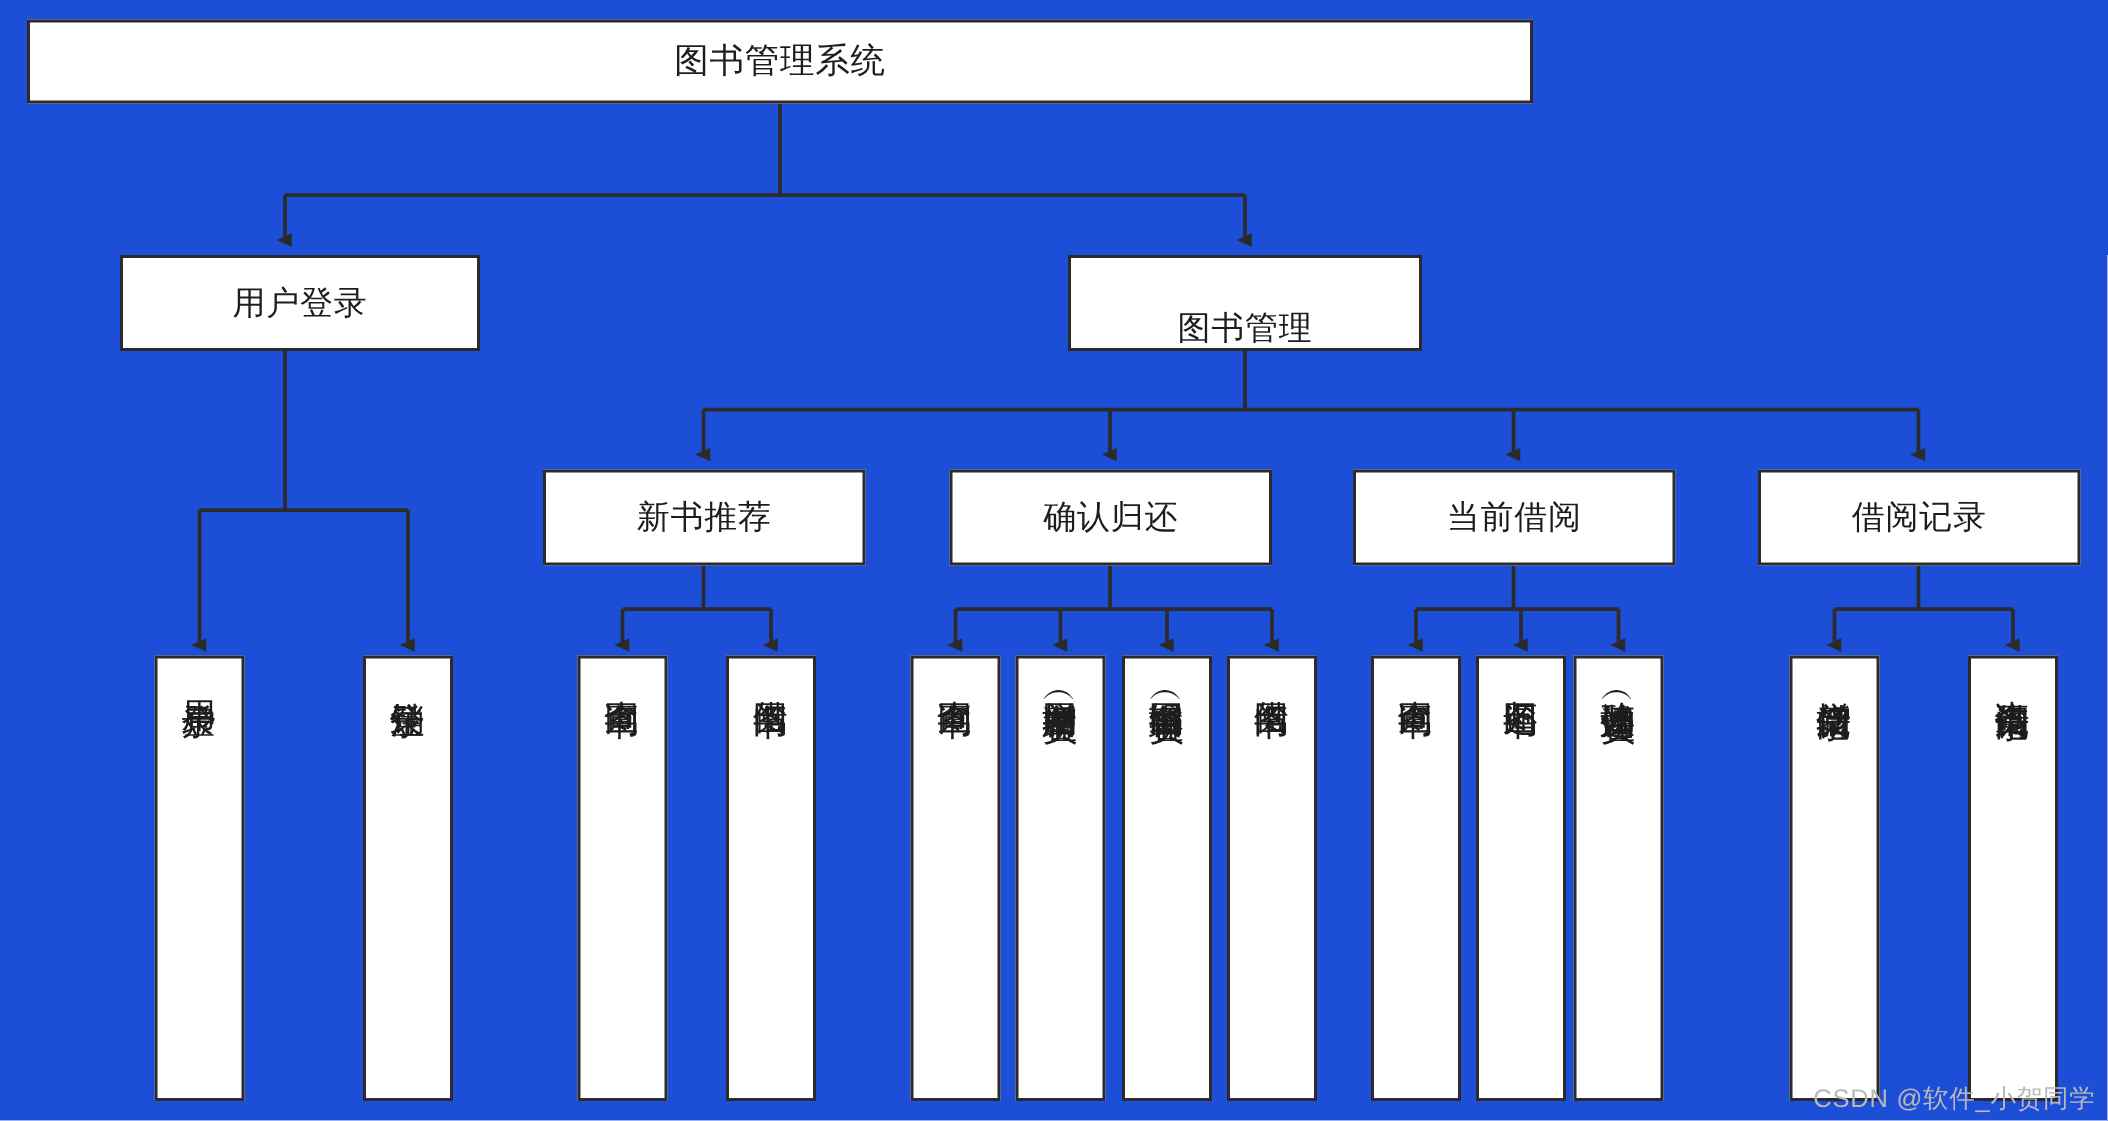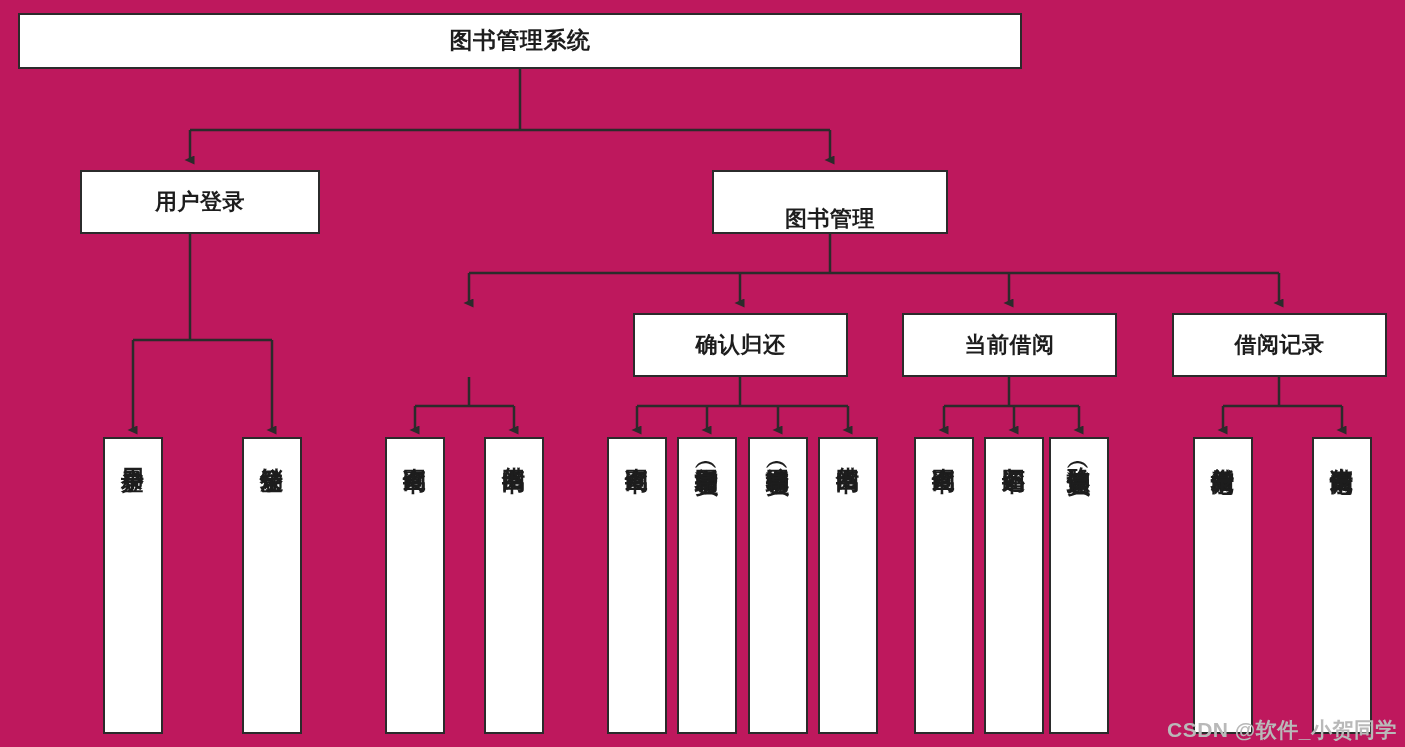--- a/index.html
+++ b/index.html
@@ -7,23 +7,22 @@
     padding: 0;
     background: #ffffff;
   }
   body {
     font-family: "Liberation Sans", "DejaVu Sans", sans-serif;
   }
   #diagram-root {
     position: relative;
     width: 1405px;
     height: 747px;
-    background: #be185d;
+    background: #1d4ed8;
     overflow: hidden;
-    font-weight: bold;
   }
   svg.edges {
     position: absolute;
     left: 0;
     top: 0;
     width: 1405px;
     height: 747px;
     pointer-events: none;
   }
   .node {
@@ -58,21 +57,21 @@
     text-orientation: upright;
     font-size: 23px;
     line-height: 1.05;
     letter-spacing: 1px;
     margin: 0 auto;
   }
   .watermark {
     position: absolute;
     right: 8px;
     bottom: 3px;
-    font-size: 21px;
+    font-size: 17px;
     color: #b9b9b9;
     white-space: nowrap;
     letter-spacing: 0.5px;
   }
 </style>
 </head>
 <body>
 
 <div id="diagram-root">
 
@@ -131,20 +130,23 @@
   </div>
 
   <div class="node horizontal" style="left:80px; top:170px; width:240px; height:64px;">
     <span class="node-label">用户登录</span>
   </div>
 
   <div class="node horizontal" style="left:712px; top:170px; width:236px; height:64px;align-items:flex-end;">
     <span class="node-label">图书管理</span>
   </div>
 
+  <div class="node horizontal" style="left:362px; top:313px; width:215px; height:64px;">
+    <span class="node-label">新书推荐</span>
+  </div>
 
   <div class="node horizontal" style="left:633px; top:313px; width:215px; height:64px;">
     <span class="node-label">确认归还</span>
   </div>
 
   <div class="node horizontal" style="left:902px; top:313px; width:215px; height:64px;">
     <span class="node-label">当前借阅</span>
   </div>
 
   <div class="node horizontal" style="left:1172px; top:313px; width:215px; height:64px;">

